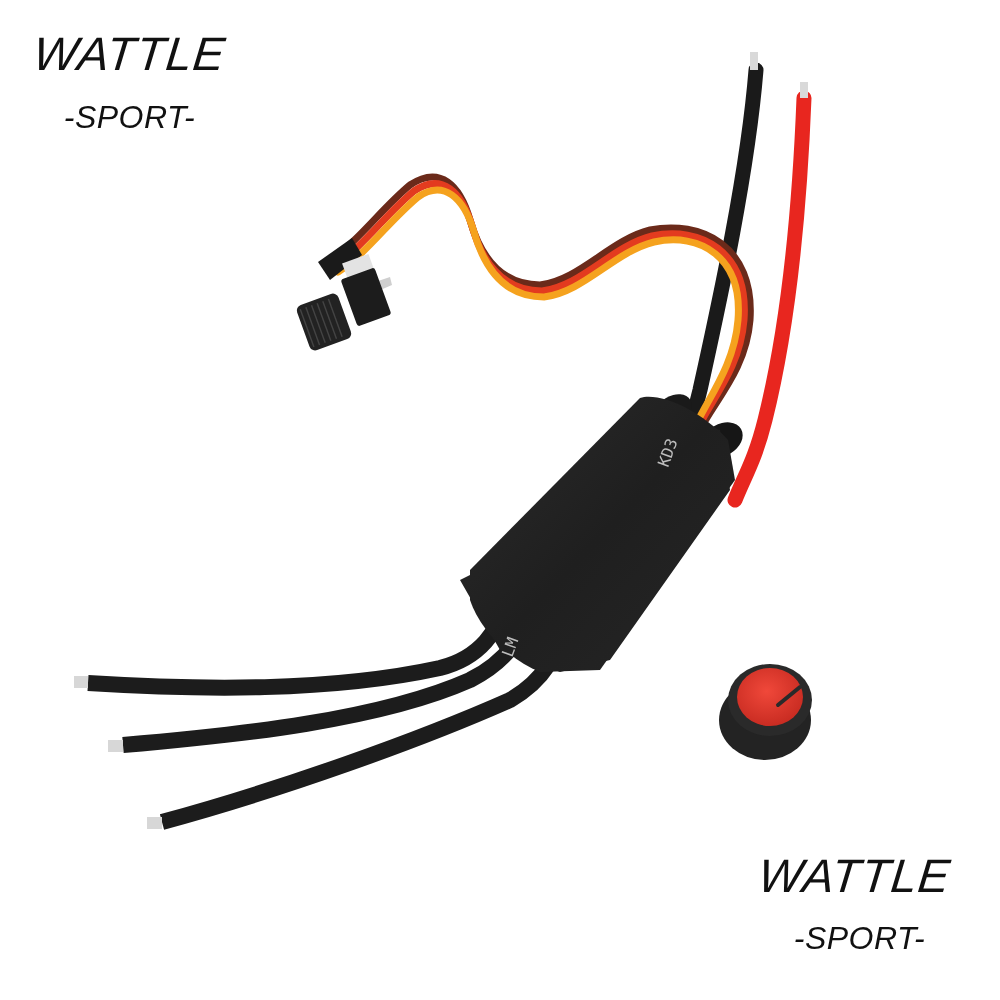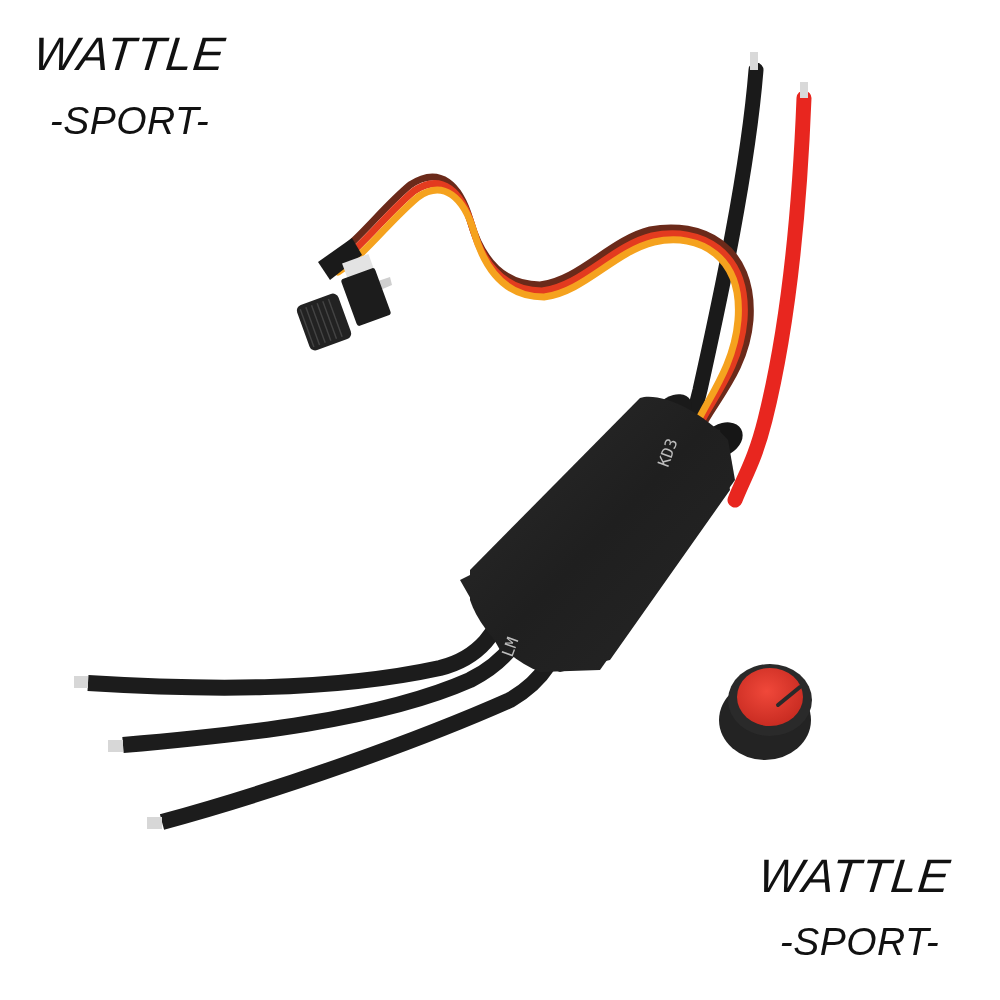--- a/index.html
+++ b/index.html
@@ -1,19 +1,19 @@
 <!DOCTYPE html>
 <html><head>
 <meta charset="utf-8">
 <style>
   html, body { margin: 0; padding: 0; background: #ffffff; }
   .canvas { position: relative; width: 1000px; height: 1000px; background: #ffffff; overflow: hidden; }
   .brand { position: absolute; font-family: "Liberation Sans", sans-serif; font-style: italic; color: #111111; text-align: center; }
   .brand .name { font-size: 47px; font-weight: normal; letter-spacing: 1px; line-height: 1; transform: skewX(-6deg); }
-  .brand .sub { font-size: 39px; line-height: 1; margin-top: 24px; letter-spacing: 0.5px; }
+  .brand .sub { font-size: 32px; line-height: 1; margin-top: 24px; letter-spacing: 0.5px; }
   .brand-top { left: 32px; top: 30px; width: 195px; }
   .brand-bottom { left: 757px; top: 852px; width: 195px; }
   .brand-bottom .sub { margin-top: 23px; padding-left: 10px; }
   svg.photo { position: absolute; left: 0; top: 0; }
   .esc-label { font-family: "DejaVu Sans Mono", monospace; fill: #bdbdbd; font-size: 16px; }
 </style>
 </head>
 <body>
 
 <div class="canvas">

